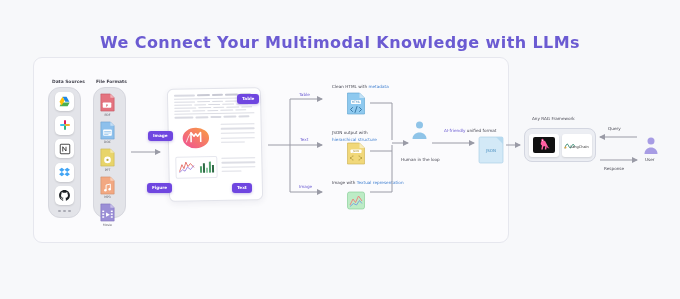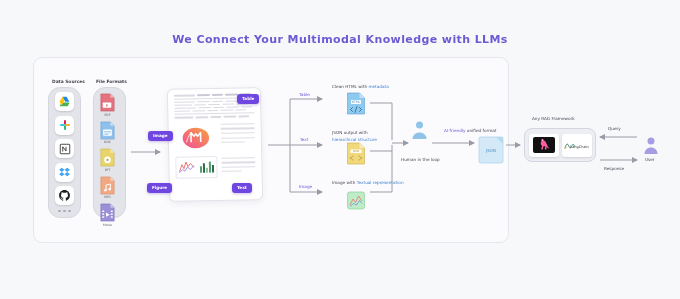--- a/index.html
+++ b/index.html
@@ -7,21 +7,21 @@
     width: 680px; height: 299px;
     background: #f7f8fa;
     font-family: "DejaVu Sans", sans-serif;
     overflow: hidden;
   }
   #root { position: relative; width: 680px; height: 299px; }
 
   .title {
     position: absolute; left: 0; top: 33px; width: 680px;
     text-align: center;
-    font-size: 11px; font-weight: 600;
+    font-size: 16px; font-weight: 600;
     color: #6b5bd2; letter-spacing: .4px;
     font-family: "DejaVu Sans", sans-serif;
   }
 
   
   .board {
     position: absolute; left: 33px; top: 57px;
     width: 476px; height: 186px;
     background: #fbfbfd;
     border: 1px solid #e6e7ee;

